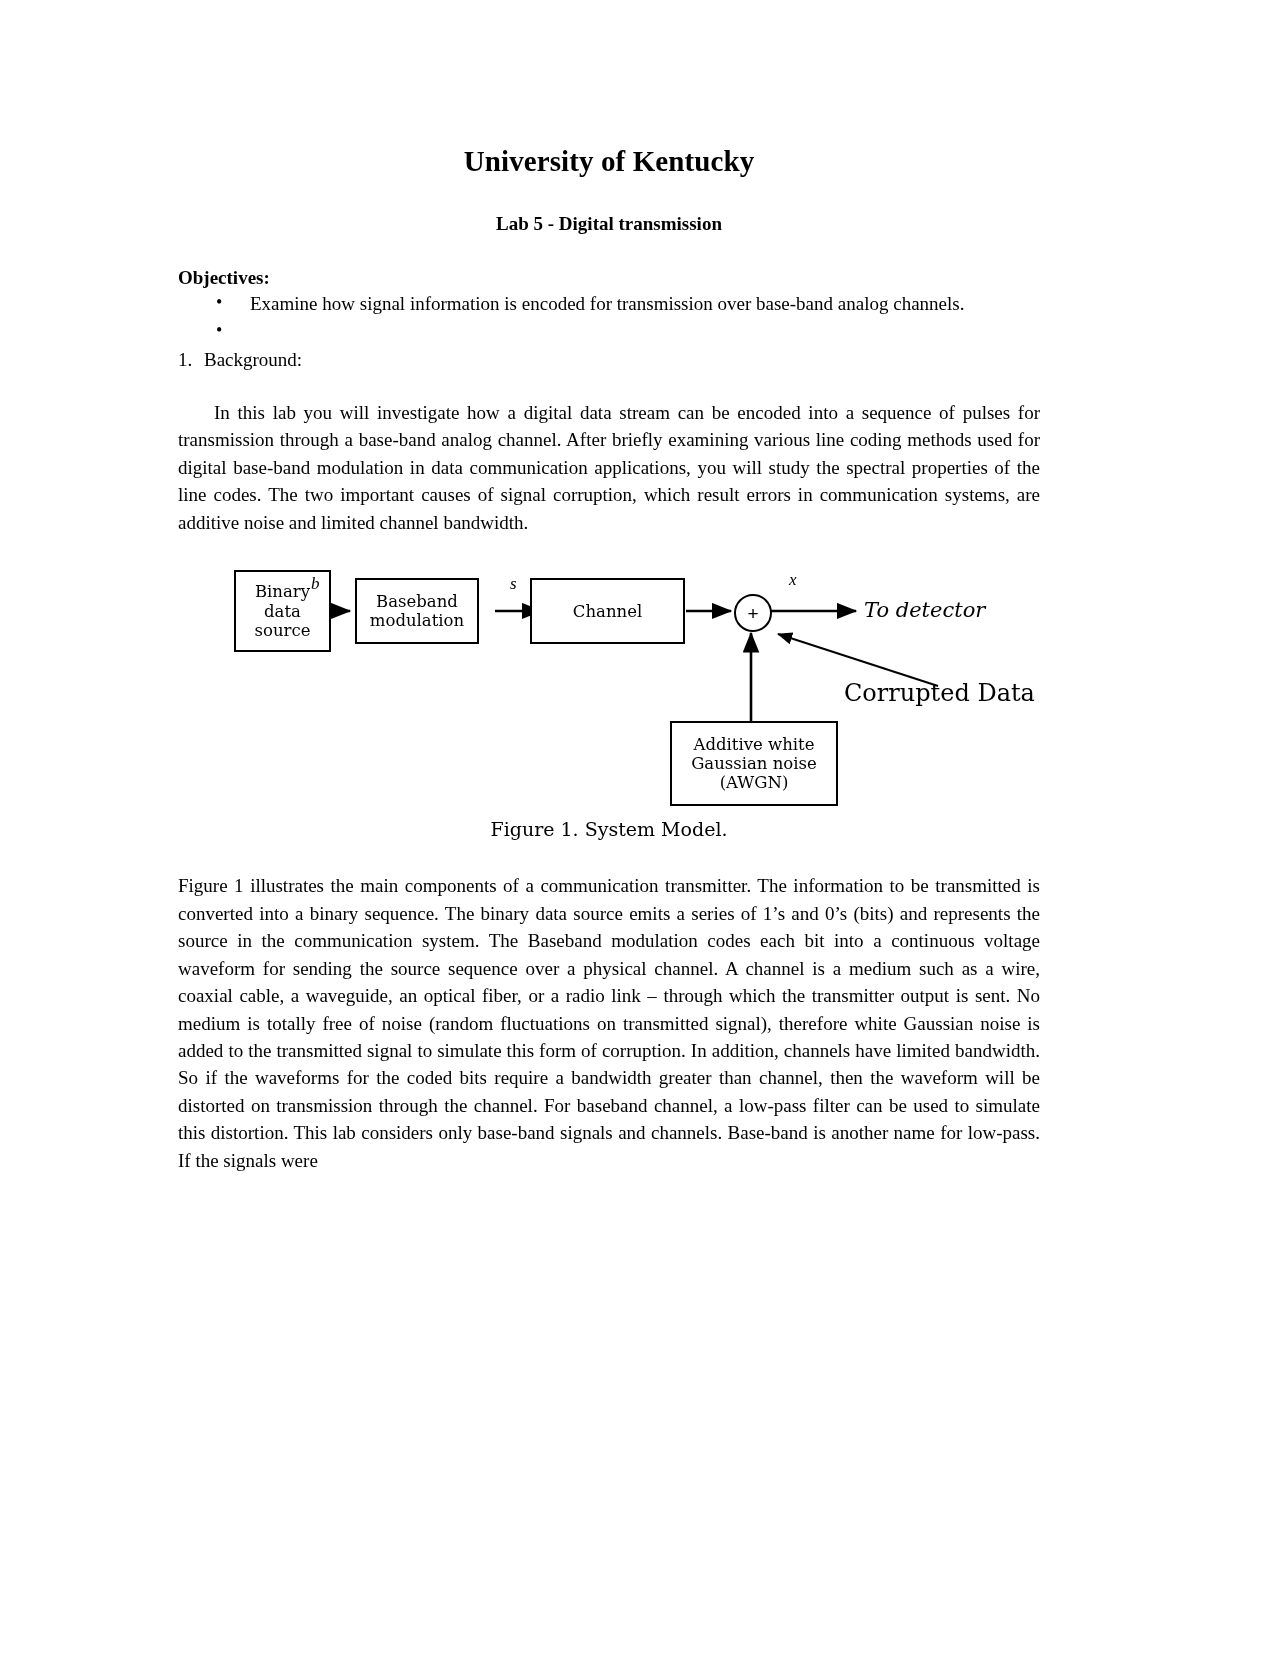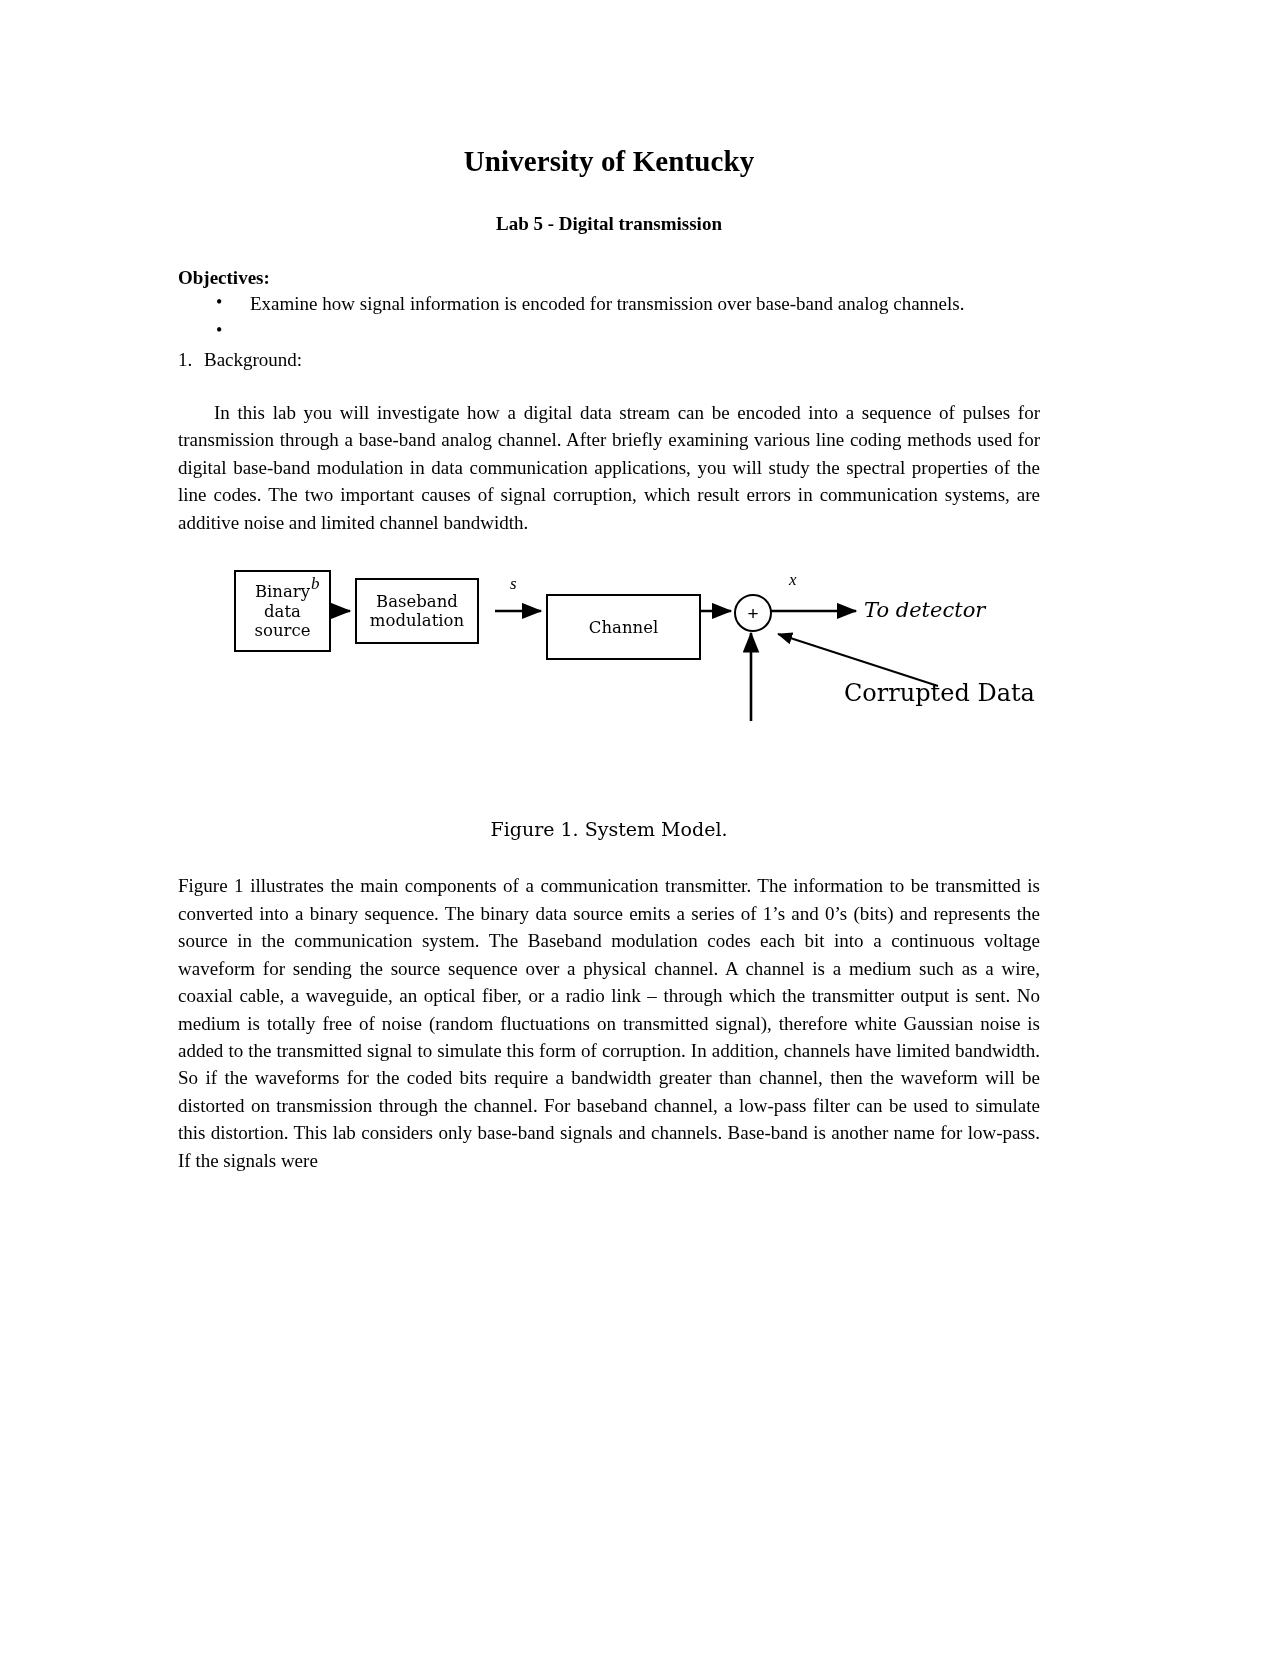--- a/index.html
+++ b/index.html
@@ -128,21 +128,21 @@
     justify-content: center;
     font-size: 16.5px;
     line-height: 1.18;
     background: #fff;
     text-align: center;
   }
   .node span { display: block; white-space: nowrap; }
 
   #node-binary   { left: 16px;  top: 14px;  width: 97px;  height: 82px; margin-left: 40px; }
   #node-baseband { left: 177px; top: 22px;  width: 124px; height: 66px; }
-  #node-channel  { left: 368px; top: 22px;  width: 155px; height: 66px; margin-top: 16px; }
+  #node-channel  { left: 352px; top: 22px;  width: 155px; height: 66px; }
   #node-awgn     { left: 492px; top: 165px; width: 168px; height: 85px; }
 
   .sum-node {
     position: absolute;
     left: 556px; top: 38px;
     width: 34px; height: 34px;
     border: 2px solid #000;
     border-radius: 50%;
     background: #fff;
     display: flex;
@@ -252,20 +252,25 @@
 
         <div class="node" id="node-baseband">
           <span>Baseband</span>
           <span>modulation</span>
         </div>
 
         <div class="node" id="node-channel">
           <span>Channel</span>
         </div>
 
+        <div class="node" id="node-awgn">
+          <span>Additive white</span>
+          <span>Gaussian noise</span>
+          <span>(AWGN)</span>
+        </div>
 
         <div class="sum-node">+</div>
 
         <div class="lbl" id="lbl-b">b</div>
         <div class="lbl" id="lbl-s">s</div>
         <div class="lbl" id="lbl-x">x</div>
 
         <div class="to-detector">To detector</div>
         <div class="corrupted">Corrupted Data</div>
 

